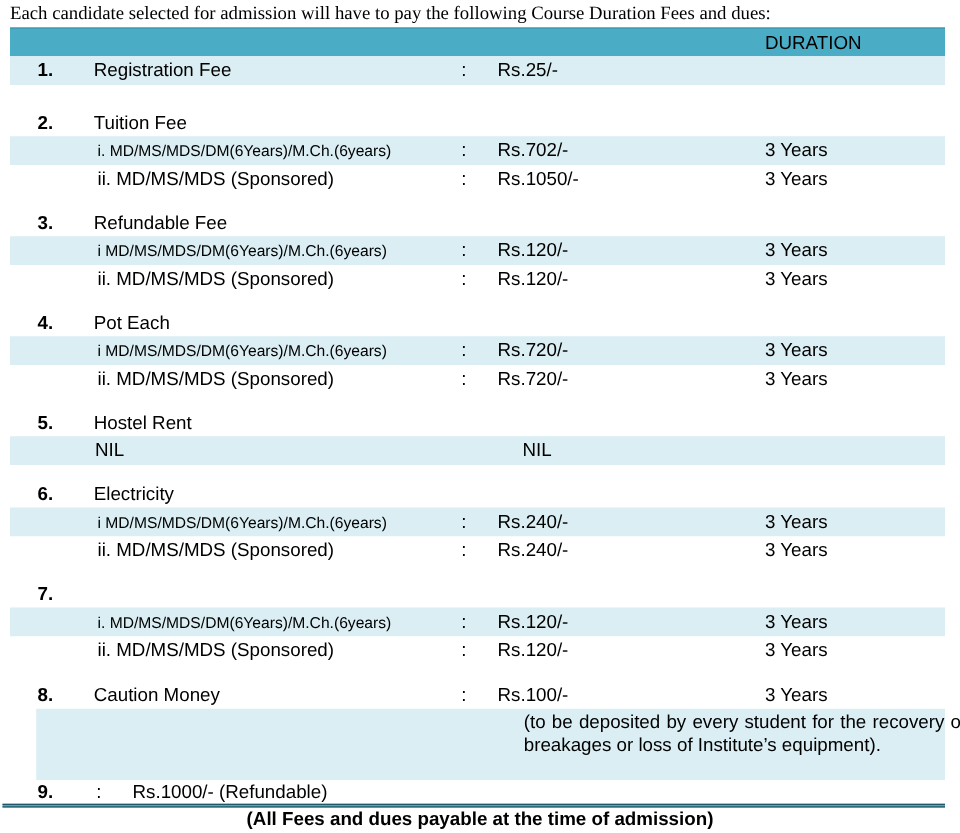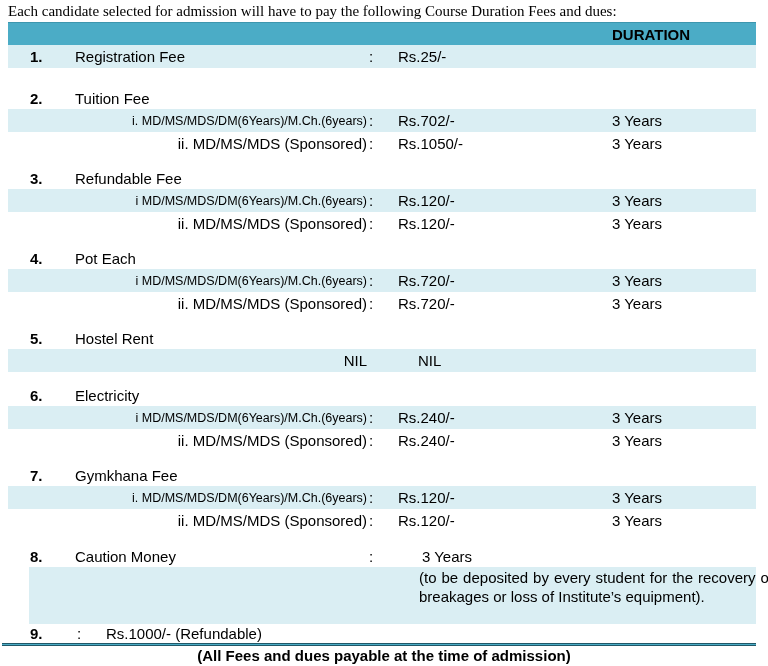--- a/index.html
+++ b/index.html
@@ -7,28 +7,28 @@
               font-family:"Liberation Sans", sans-serif; color:#000; }
   .title { font-size:15px; height:22px; padding:3px 0 0 8px; white-space:nowrap;font-family:Liberation Serif, serif; }
   .tbl { margin-left:8px; width:748px; }
   .row { display:flex; align-items:center; height:23px; font-size:15px; }
   .hdr { background:#4BACC6; height:23px; border-top:1px solid #3d96ae; }
   .hl  { background:#DAEEF3; }
   .sec { height:21px; }
   .gap20 { height:20px; } .gap13 { height:13px; }
   .c-num   { flex:none; width:67px;  padding-left:22px; font-weight:bold; }
   .c-name  { flex:none; width:292px; font-weight:normal; }
-  .c-sub   { flex:none; width:359px; padding-left:70px;text-align:right; }
+  .c-sub   { flex:none; width:359px; padding-left:70px; }
   .c-sub.small { font-size:12.5px; }
   .c-sub.nil   { padding-left:68px; }
   .c-colon { flex:none; width:20px; padding-left:2px; }
   .c-amount{ flex:none; width:190px; padding-left:11px; }
   .c-amount.nil { padding-left:31px; }
   .c-duration { flex:none; width:179px; padding-left:35px; }
-  .dur-hdr { font-weight:bold; }
+  .dur-hdr { font-weight:normal; }
   .row8 { height:22px; }
   .note-block { height:57px; padding-top:1px;margin-left:21px; }
   .note-text { margin-left:390px; width:354px; font-size:15px; line-height:19px;
                text-align:justify; }
   .row9 { height:19px; }
   .bottom-line { margin-left:-6px; width:754px; height:3px; background:#4BACC6;
                  border-top:1px solid #215868; border-bottom:1px solid #215868; }
   .footer { height:15px; width:768px; margin-left:-8px; text-align:center;
             font-size:15px; font-weight:bold; padding-top:1px; }
 </style>
@@ -135,40 +135,40 @@
   <div class="row">
     <span class="c-sub">ii. MD/MS/MDS (Sponsored)</span>
     <span class="c-colon">:</span>
     <span class="c-amount">Rs.240/-</span>
     <span class="c-duration">3 Years</span>
   </div>
   <div class="gap13"></div>
 
   <div class="row sec">
     <span class="c-num">7.</span>
-    <span class="c-name">Gymkhana Fee</span>
   </div>
   <div class="row hl">
     <span class="c-sub small">i. MD/MS/MDS/DM(6Years)/M.Ch.(6years)</span>
     <span class="c-colon">:</span>
     <span class="c-amount">Rs.120/-</span>
     <span class="c-duration">3 Years</span>
   </div>
   <div class="row">
     <span class="c-sub">ii. MD/MS/MDS (Sponsored)</span>
     <span class="c-colon">:</span>
     <span class="c-amount">Rs.120/-</span>
     <span class="c-duration">3 Years</span>
   </div>
   <div class="gap13"></div>
 
   <div class="row row8">
     <span class="c-num">8.</span>
     <span class="c-name">Caution Money</span>
     <span class="c-colon">:</span>
+    <span class="c-amount">Rs.100/-</span>
     <span class="c-duration">3 Years</span>
   </div>
   <div class="note-block hl">
     <div class="note-text">(to be deposited by every student for the recovery of breakages or loss of Institute’s equipment).</div>
   </div>
 
   <div class="row row9">
     <span class="c-num">9.</span>
     <span class="c-colon">:</span>
     <span class="c-amount">Rs.1000/- (Refundable)</span>

